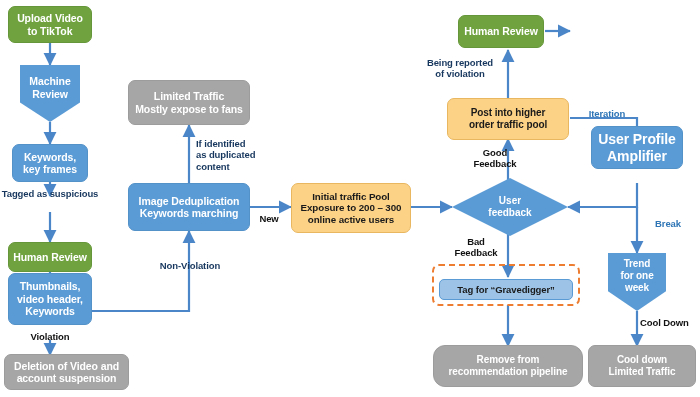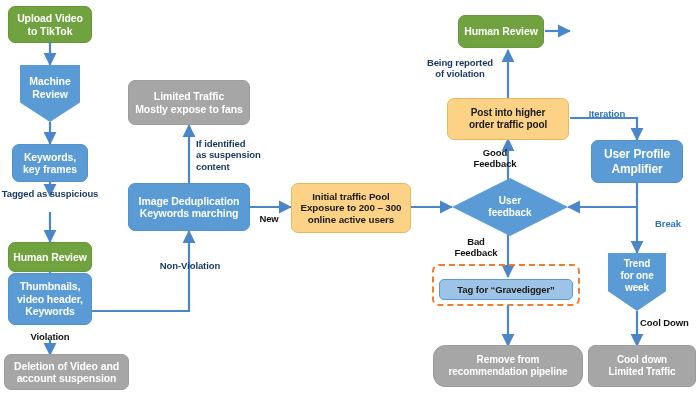--- a/index.html
+++ b/index.html
@@ -208,21 +208,21 @@
 
   <div class="edge-label lbl-black" style="left:10px; top:331px; width:80px; font-size:9.5px;">Violation</div>
 
   <div class="node rounded n-gray" style="left:4px; top:354px; width:125px; height:36px; font-size:10.5px;">Deletion of Video and
 account suspension</div>
 
   <div class="node rounded n-gray" style="left:128px; top:80px; width:122px; height:45px; font-size:10.5px;">Limited Traffic
 Mostly expose to fans</div>
 
   <div class="edge-label lbl-dark" style="left:196px; top:138px; width:84px; font-size:9.5px; text-align:left;">If identified
-as suspension
+as duplicated
 content</div>
 
   <div class="node rounded n-blue" style="left:128px; top:183px; width:122px; height:48px; font-size:10.5px;">Image Deduplication
 Keywords marching</div>
 
   <div class="edge-label lbl-dark" style="left:145px; top:260px; width:90px; font-size:9.5px;">Non-Violation</div>
 
   <div class="edge-label lbl-black" style="left:248px; top:213px; width:42px; font-size:9.5px;">New</div>
 
   <div class="node rounded n-orange" style="left:291px; top:183px; width:120px; height:50px; font-size:9.8px;">Initial traffic Pool
@@ -253,21 +253,21 @@
 order traffic pool</div>
 
   <div class="edge-label lbl-dark" style="left:418px; top:57px; width:84px; font-size:9.5px;">Being reported
 of violation</div>
 
   <div class="node rounded n-green" style="left:458px; top:15px; width:86px; height:33px; font-size:10.5px;">Human Review</div>
 
 
   <div class="edge-label lbl-blue" style="left:578px; top:108px; width:58px; font-size:9.5px;text-align:center;">Iteration</div>
 
-  <div class="node rounded n-blue" style="left:591px; top:140px; width:92px; height:43px; font-size:12px;">User Profile
+  <div class="node rounded n-blue" style="left:591px; top:126px; width:92px; height:43px; font-size:14px;">User Profile
 Amplifier</div>
 
   <div class="edge-label lbl-blue" style="left:642px; top:218px; width:52px; font-size:9.5px; text-align:center;">Break</div>
 
   <div class="node pentagon" style="left:608px; top:253px; width:58px; height:58px; font-size:10px;">
     <span class="ptext">Trend
 for one
 week</span>
   </div>
 

